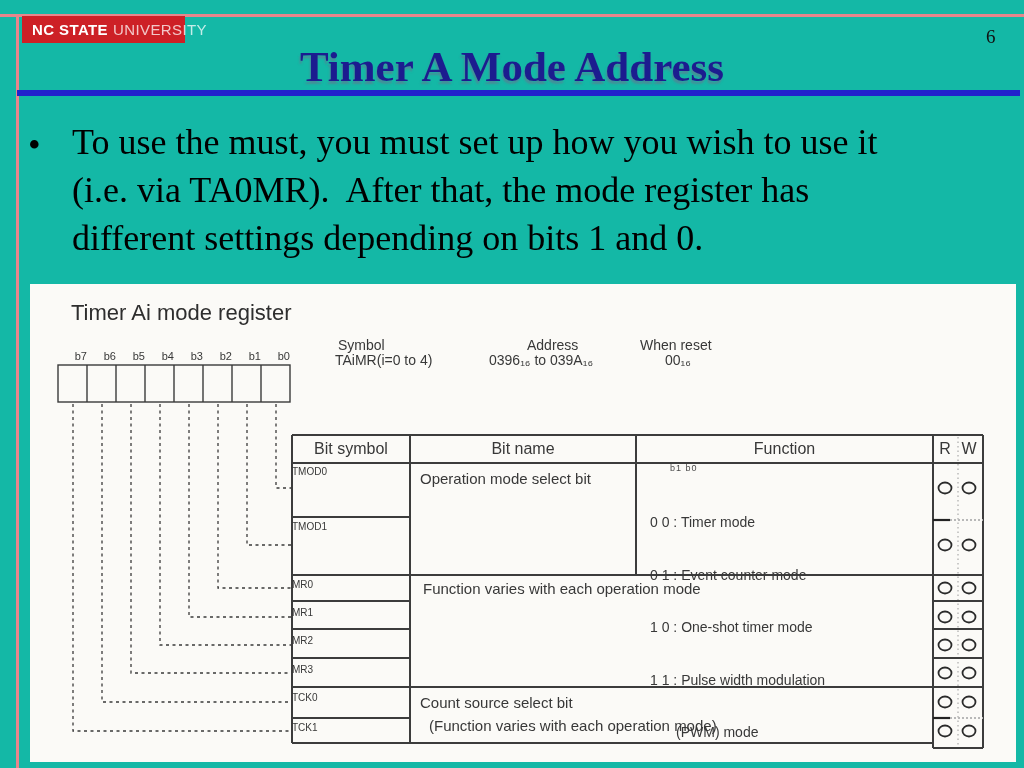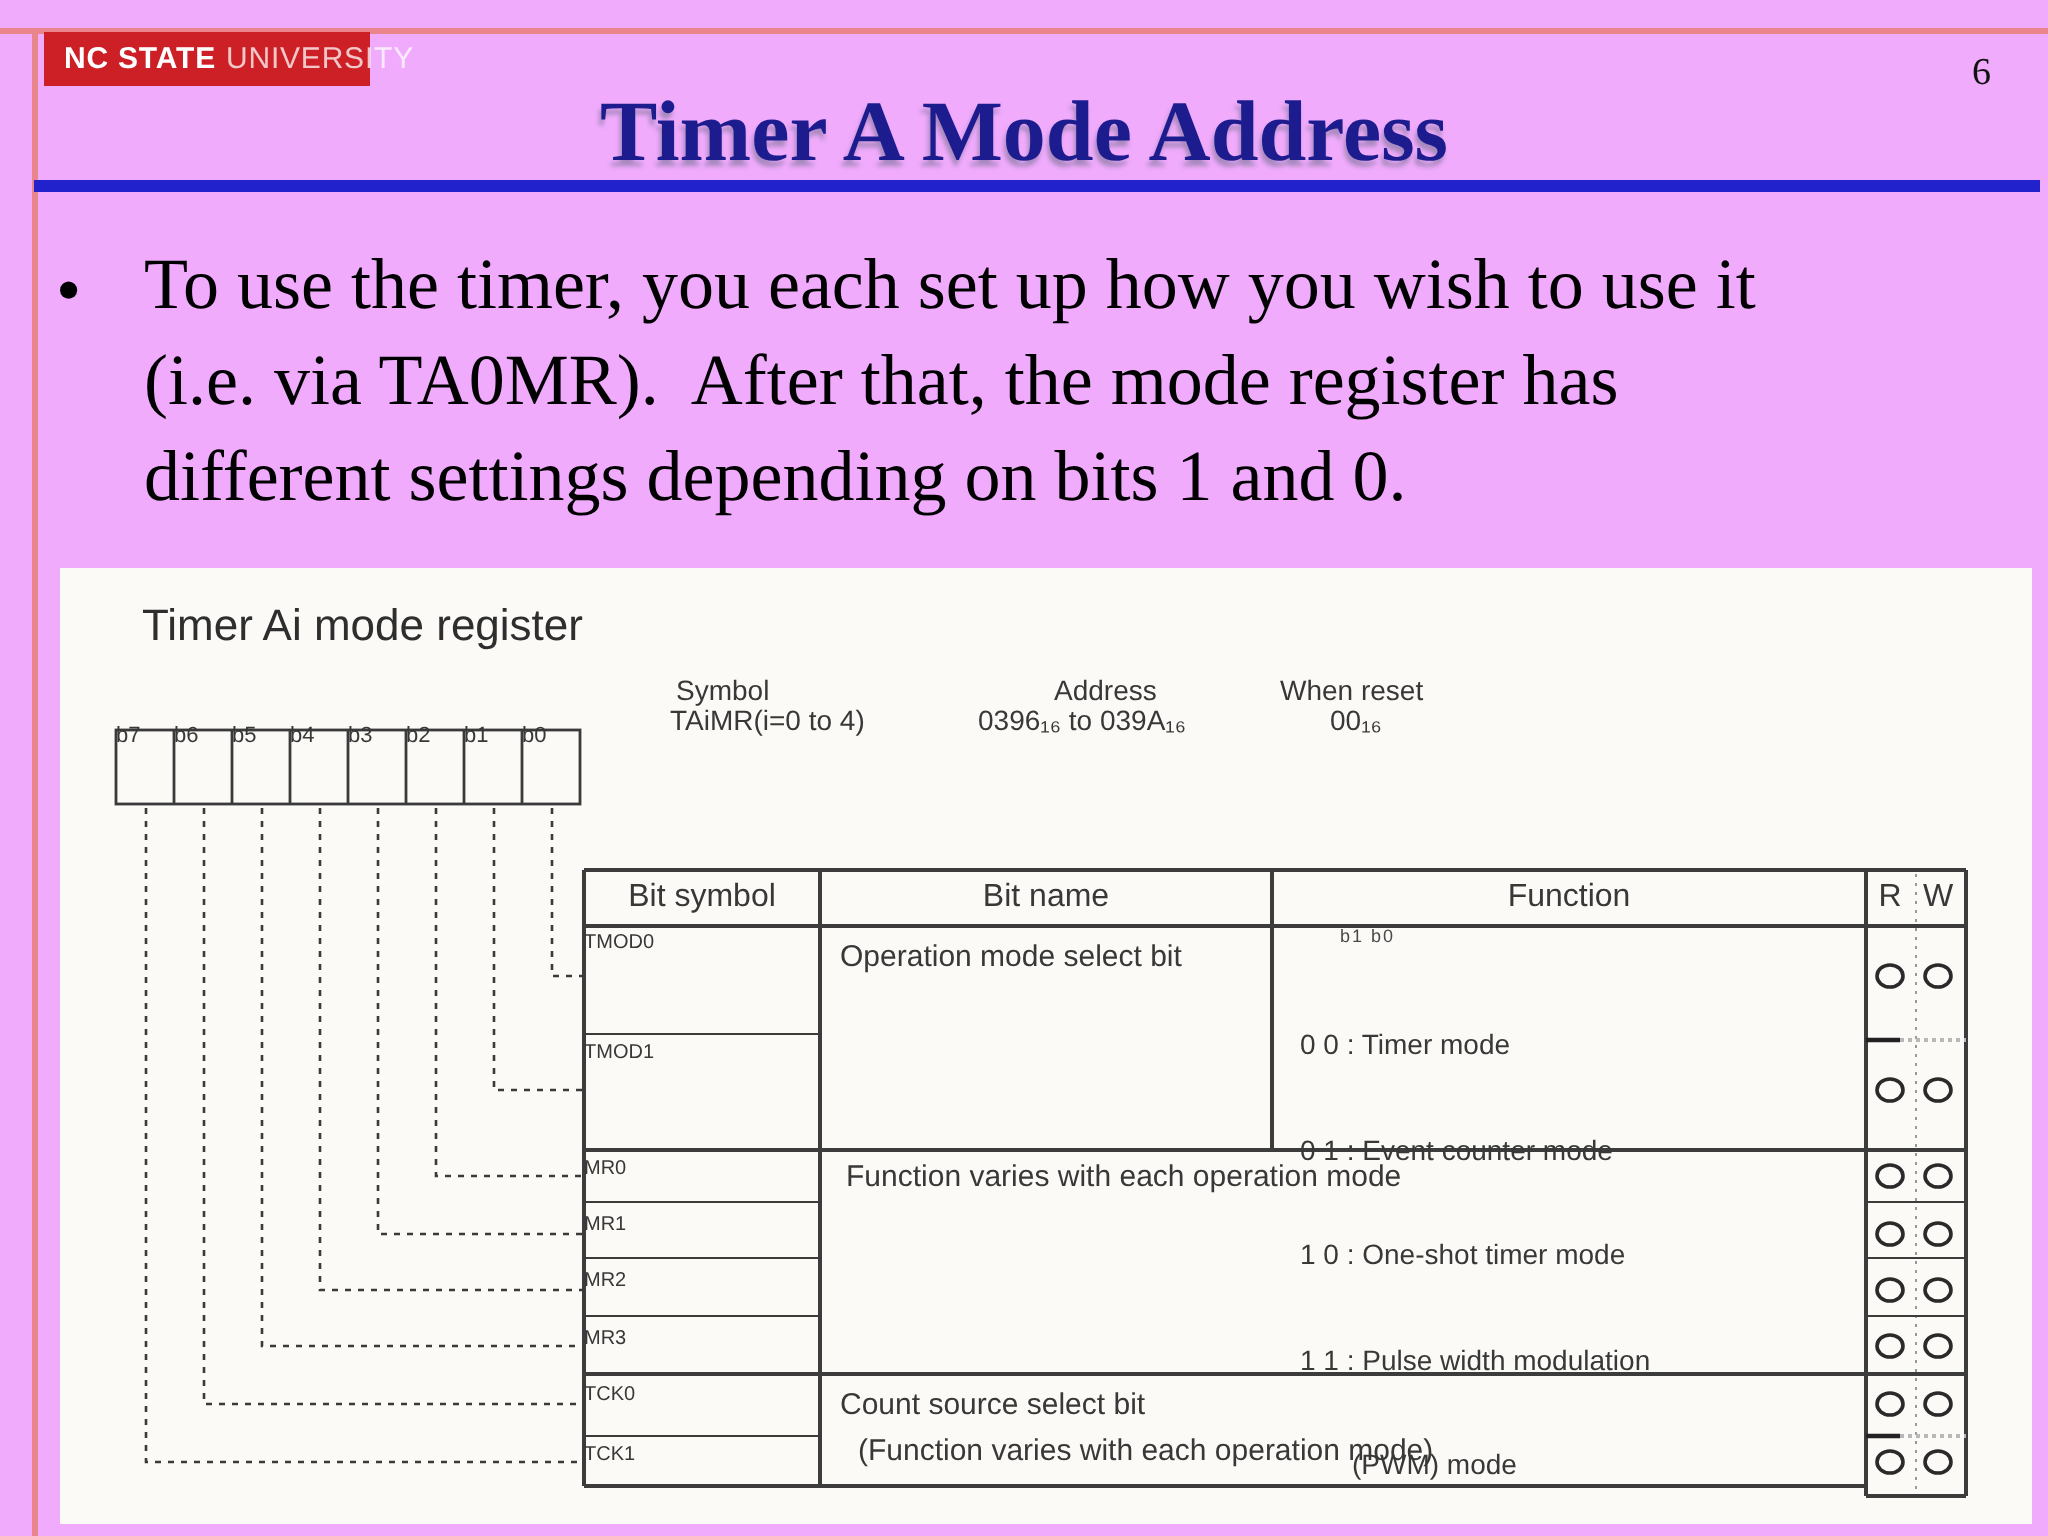--- a/index.html
+++ b/index.html
@@ -7,21 +7,21 @@
     --title_navy:#1c1c8f;
     --underline_blue:#2222cc;
     --border_pink:#e8868c;
     --scan_text:#383838;
     --table_line:#3c3c3c;
   }
   html,body{margin:0;padding:0;}
   body{background:#ffffff;}
   .slide{
     position:relative;width:1024px;height:768px;overflow:hidden;
-    background:#f0abfc;
+    background:#14b8a6;
     font-family:"Liberation Serif", serif;
     text-decoration:underline;
   }
   .border-top{position:absolute;left:0;top:14px;width:1024px;height:3px;background:var(--border_pink);}
   .border-left{position:absolute;left:16px;top:14px;width:3px;height:754px;background:var(--border_pink);}
   .logo{
     position:absolute;left:22px;top:16px;width:163px;height:27px;
     background:var(--logo_red);color:#ffffff;
     font-family:"Liberation Sans", sans-serif;
     display:flex;align-items:center;padding-left:10px;box-sizing:border-box;
@@ -40,21 +40,21 @@
   .bullet-marker{position:absolute;left:28px;top:124px;font-size:36px;color:#000;}
   .bullet-lines{position:absolute;left:72px;top:118px;width:930px;}
   .bullet-line{font-size:36px;line-height:48px;color:#000;white-space:pre-wrap;}
   .scan{position:absolute;left:30px;top:284px;width:986px;height:478px;background:#fbfaf7;}
   .svg-layer{position:absolute;left:0;top:0;width:1024px;height:768px;pointer-events:none;}
   .dtext{
     position:absolute;font-family:"Liberation Sans","DejaVu Sans",sans-serif;
     color:var(--scan_text);white-space:pre;
   }
   .diagram-heading{left:71px;top:300px;font-size:22px;color:#2e2e2e;}
-  .bit-label{top:362px;width:29px;text-align:left;font-size:11px;}
+  .bit-label{top:350px;width:29px;text-align:right;font-size:11px;}
   .meta-label{top:337px;font-size:14px;}
   .meta-value{top:352px;font-size:14px;}
   .th{top:440px;font-size:16px;text-align:center;}
   .rowlabel{left:292px;width:118px;text-align:left;font-size:10px;}
   .fn{font-size:15px;}
   .fn-items{left:650px;top:479px;font-size:14px;line-height:17.5px;}
   .fn-items .indent{padding-left:26px;}
   .b1b0{left:651px;top:463px;font-size:9px;letter-spacing:1px;color:#4a4a4a;padding-left:19px;}
 </style>
 </head>
@@ -70,21 +70,21 @@
     <span class="secondary">UNIVERSITY</span>
   </div>
 
   <div class="page-number">6</div>
 
   <h1 class="title">Timer A Mode Address</h1>
   <div class="title-underline"></div>
 
   <div class="bullet-marker">•</div>
   <div class="bullet-lines">
-    <div class="bullet-line">To use the timer, you each set up how you wish to use it</div>
+    <div class="bullet-line">To use the must, you must set up how you wish to use it</div>
     <div class="bullet-line">(i.e. via TA0MR).  After that, the mode register has</div>
     <div class="bullet-line">different settings depending on bits 1 and 0.</div>
   </div>
 
   <div class="scan"></div>
 
   <svg class="svg-layer" viewBox="0 0 1024 768">
     <g stroke="#3a3a3a" stroke-width="1.4" fill="none">
 
       <rect x="58" y="365" width="232" height="37"></rect>

